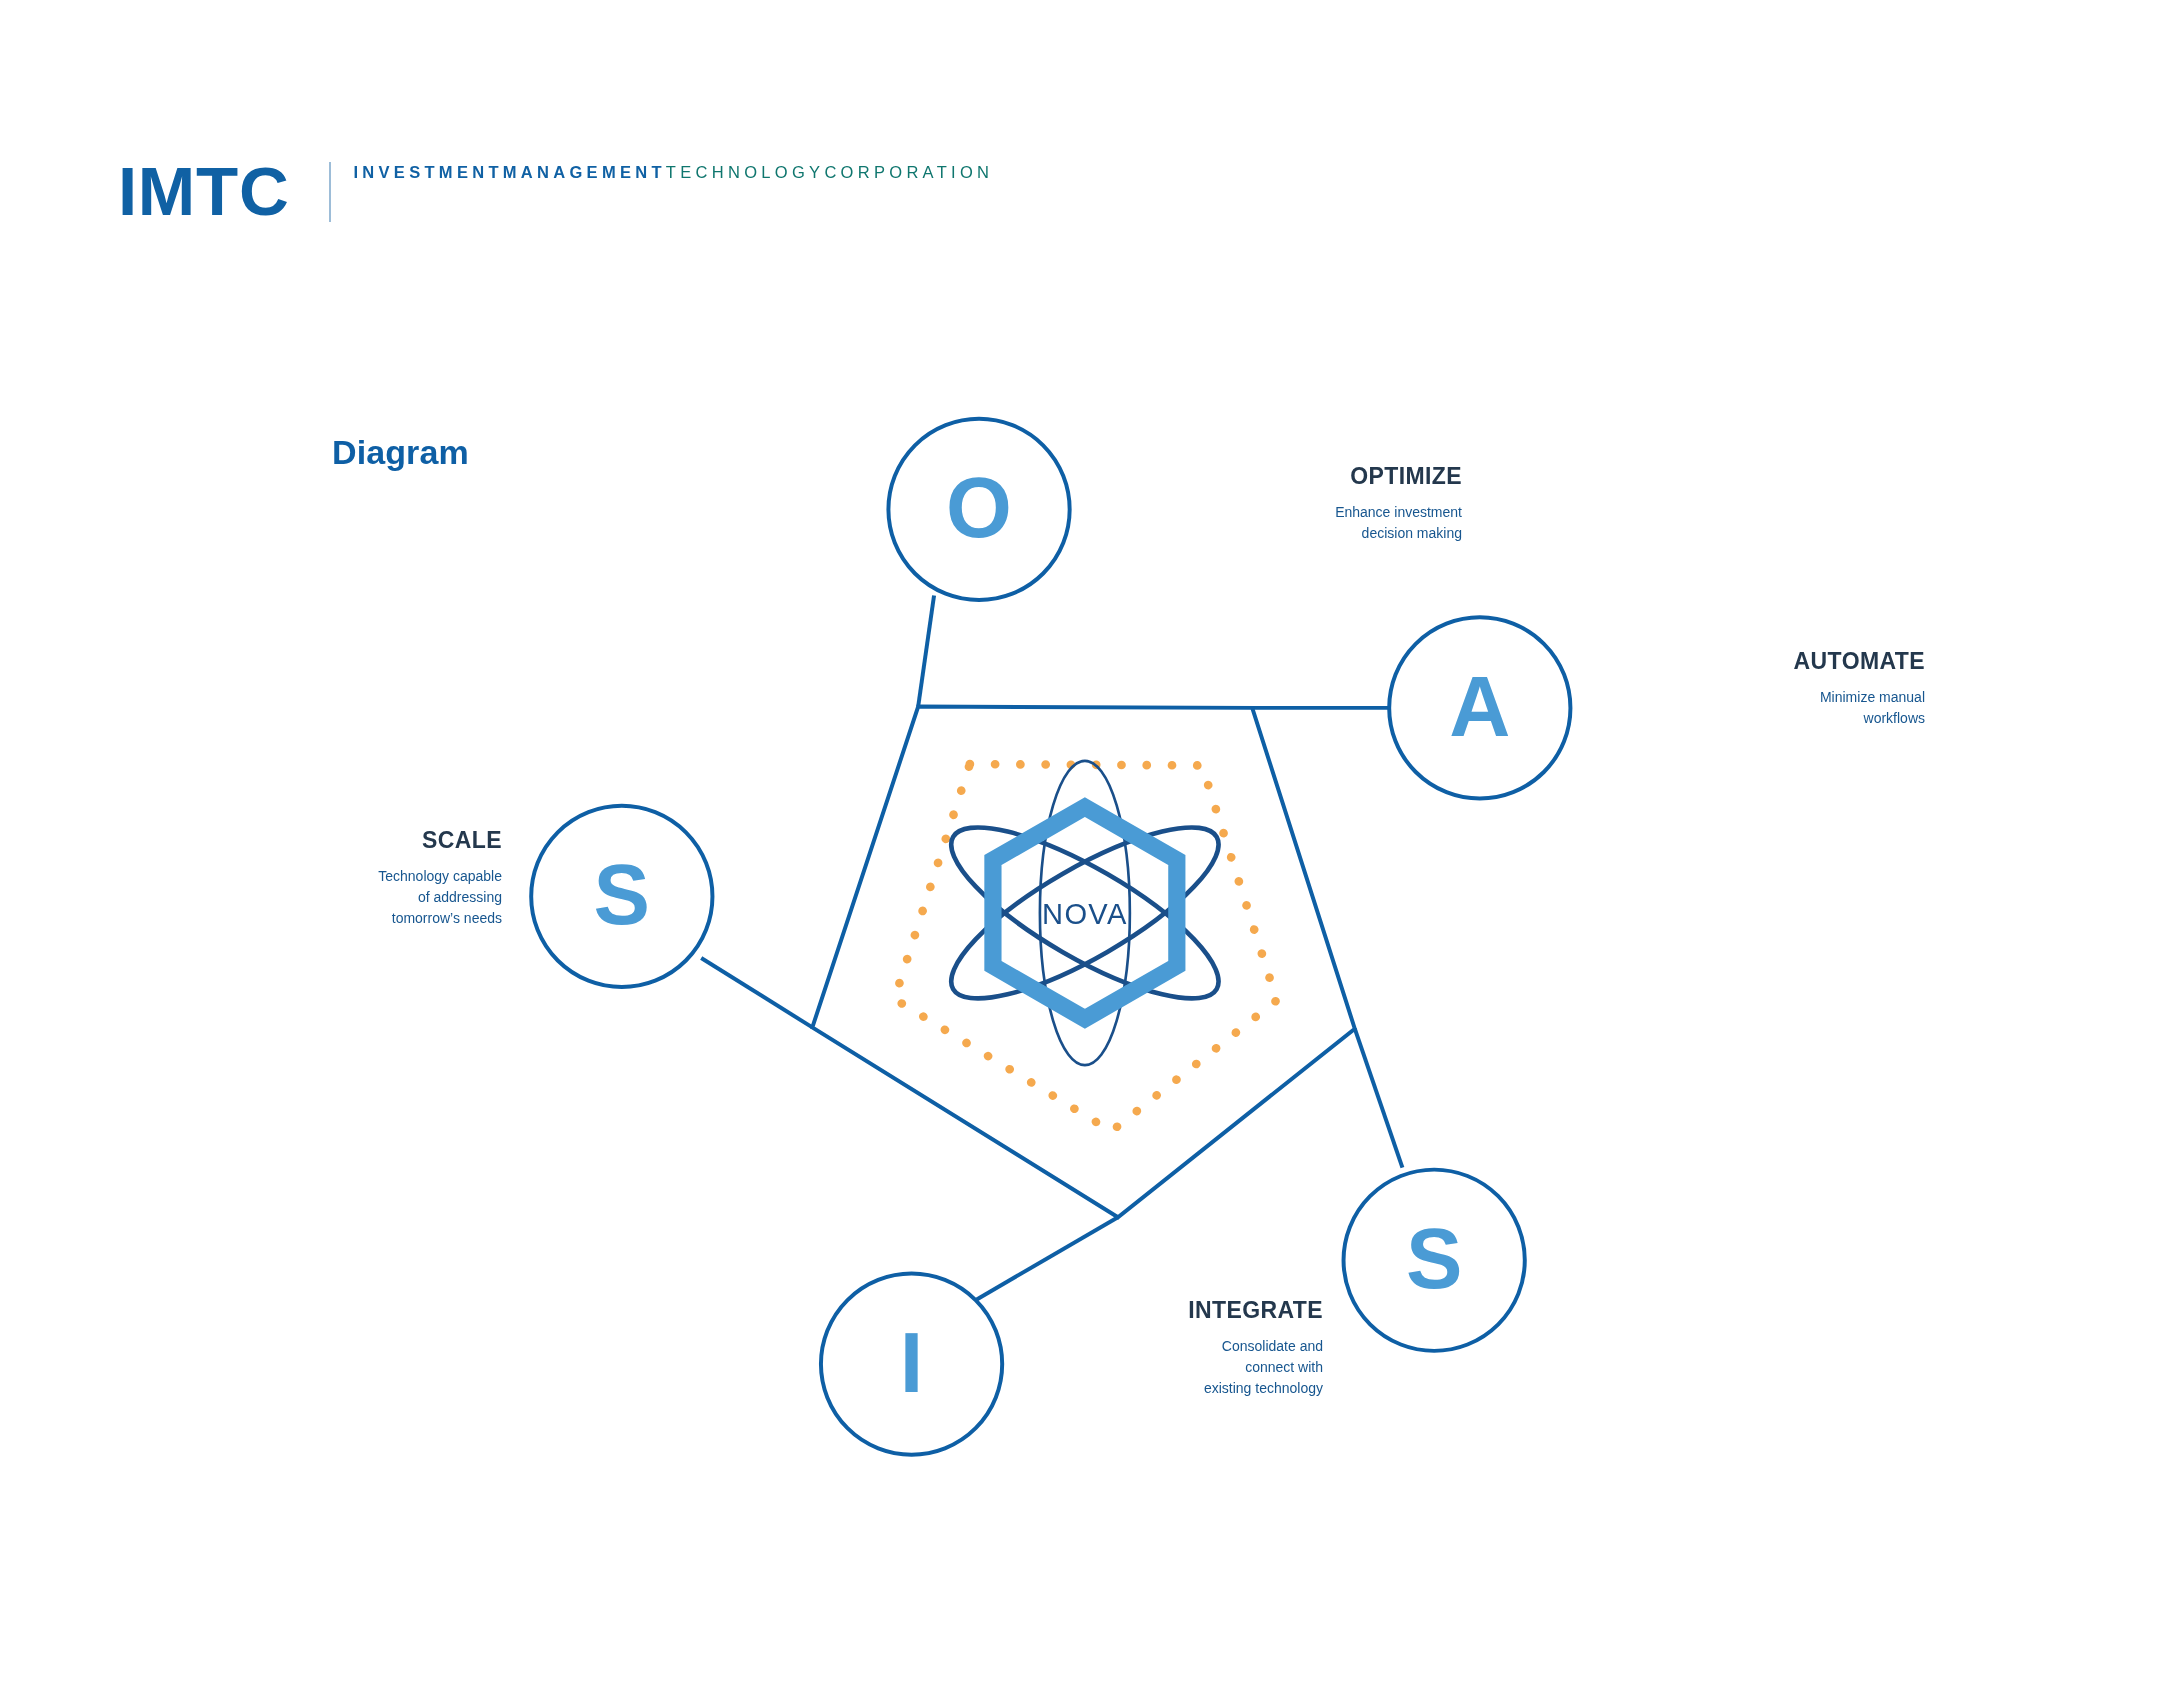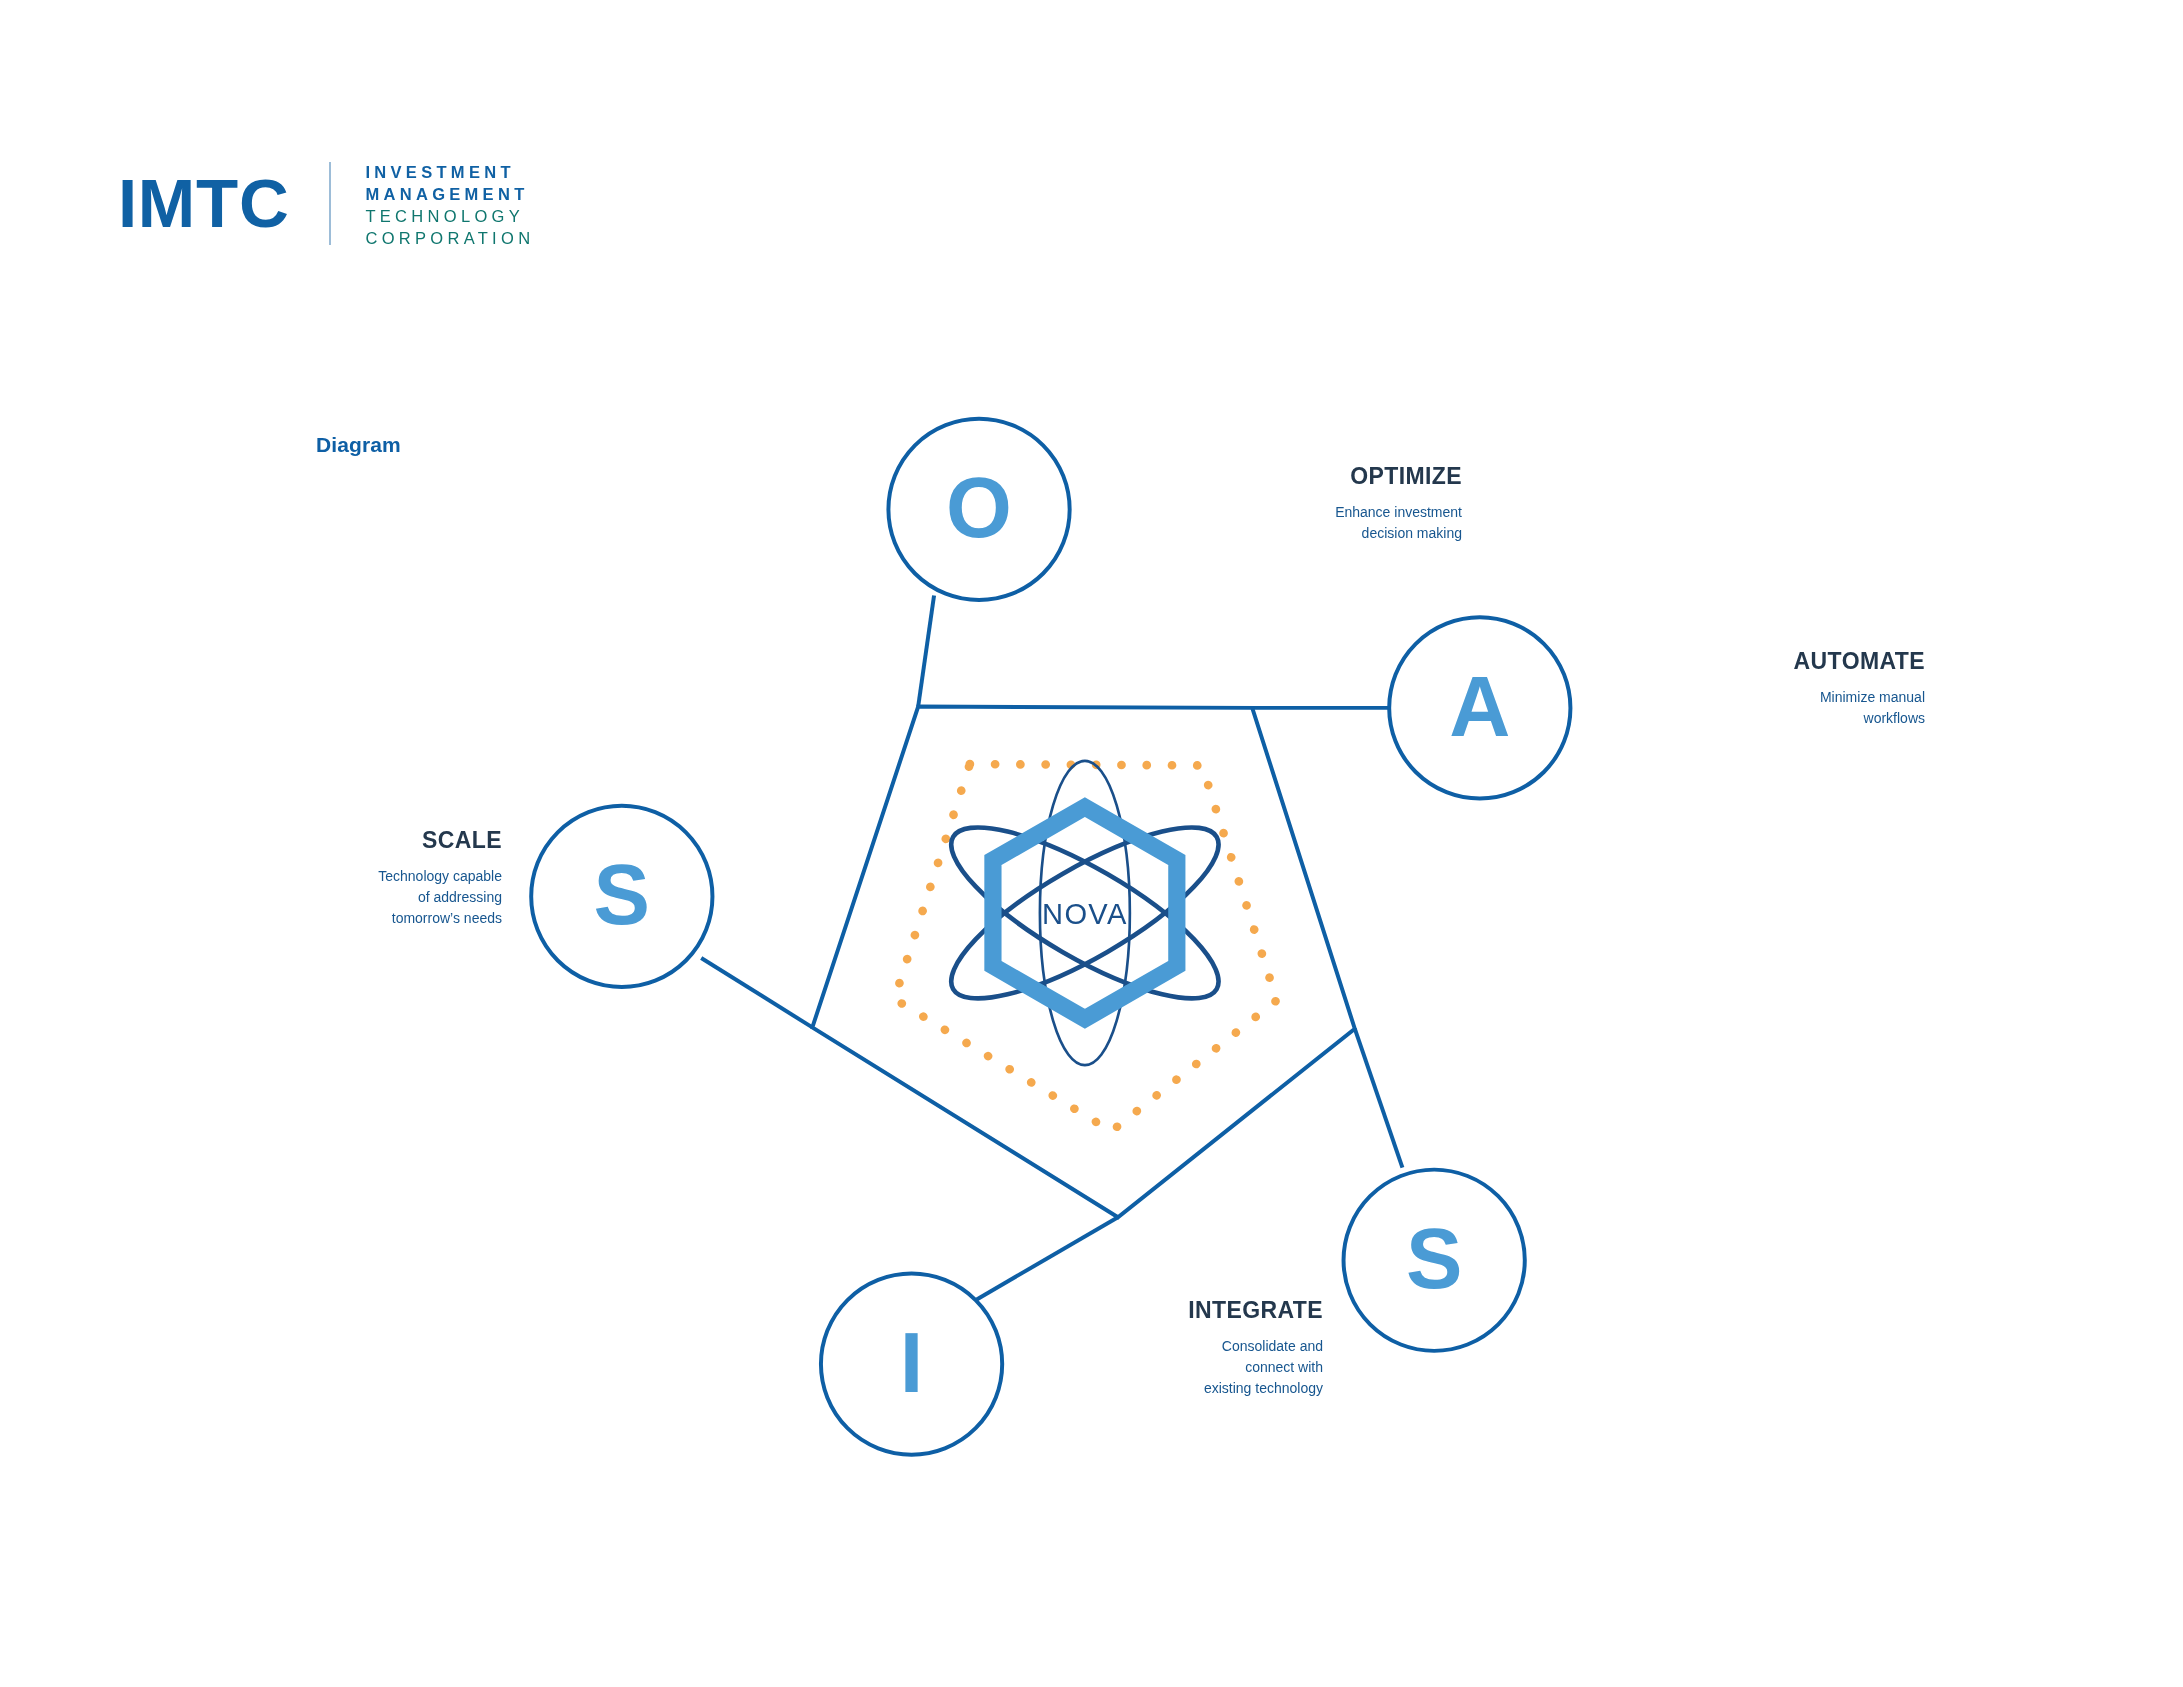--- a/index.html
+++ b/index.html
@@ -14,32 +14,32 @@
 
   
   .logo{position:absolute;left:118px;top:157px;display:flex;align-items:stretch;}
   .logo-mark{
     font-size:69px;font-weight:700;color:#1061a4;
     letter-spacing:0.7px;line-height:1;
     padding-right:40px;display:flex;align-items:center;
     font-family:"Liberation Sans", sans-serif;
   }
   .logo-divider{width:2px;background:#9dbdd8;margin:5.3px 0 4px 0;}
-  .logo-words{padding-left:34px;display:flex;flex-direction:column;justify-content:center;padding-top:4px;}
+  .logo-words{padding-left:22px;display:flex;flex-direction:row;justify-content:center;padding-top:4px;}
   .logo-words .ln{
     color:#1061a4;font-size:16.5px;line-height:1.34;
     letter-spacing:4.3px;white-space:nowrap;
   }
   .logo-words .ln.b{font-weight:700;}
   .logo-words .ln.t{font-weight:400;color:#0f766e;}
 
   
   .section-label{
-    position:absolute;left:316px;top:433px;
-    font-size:21px;font-weight:700;color:#0e5fa5;letter-spacing:0.1px;
+    position:absolute;left:332px;top:433px;
+    font-size:34px;font-weight:700;color:#0e5fa5;letter-spacing:0.1px;
   }
 
   
   svg.diagram{position:absolute;left:0;top:0;width:2183px;height:1687px;}
 
   
   .node-text{position:absolute;}
   .node-title{
     font-size:23px;font-weight:700;color:#24384d;
     letter-spacing:0.4px;line-height:1.2;margin-bottom:11.2px;

